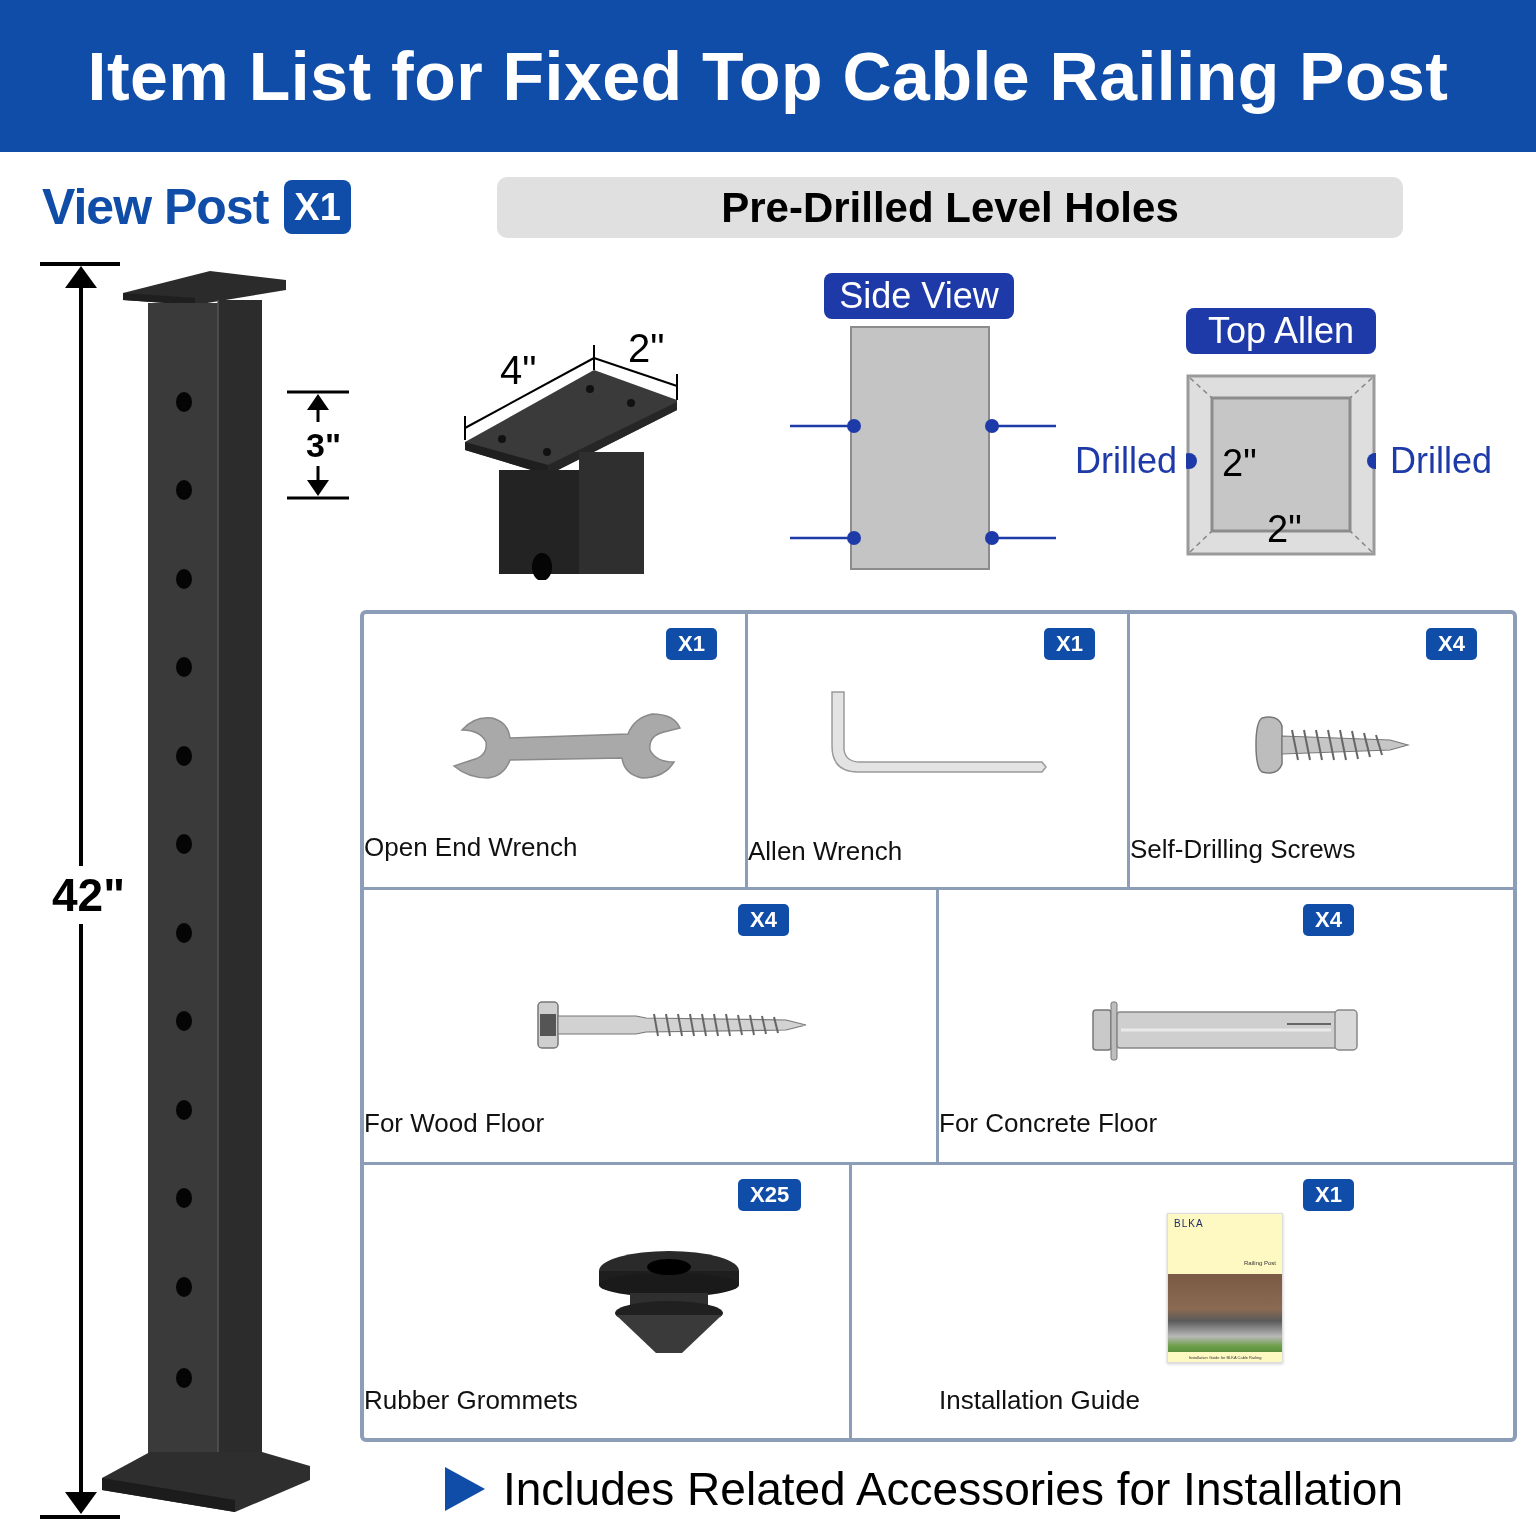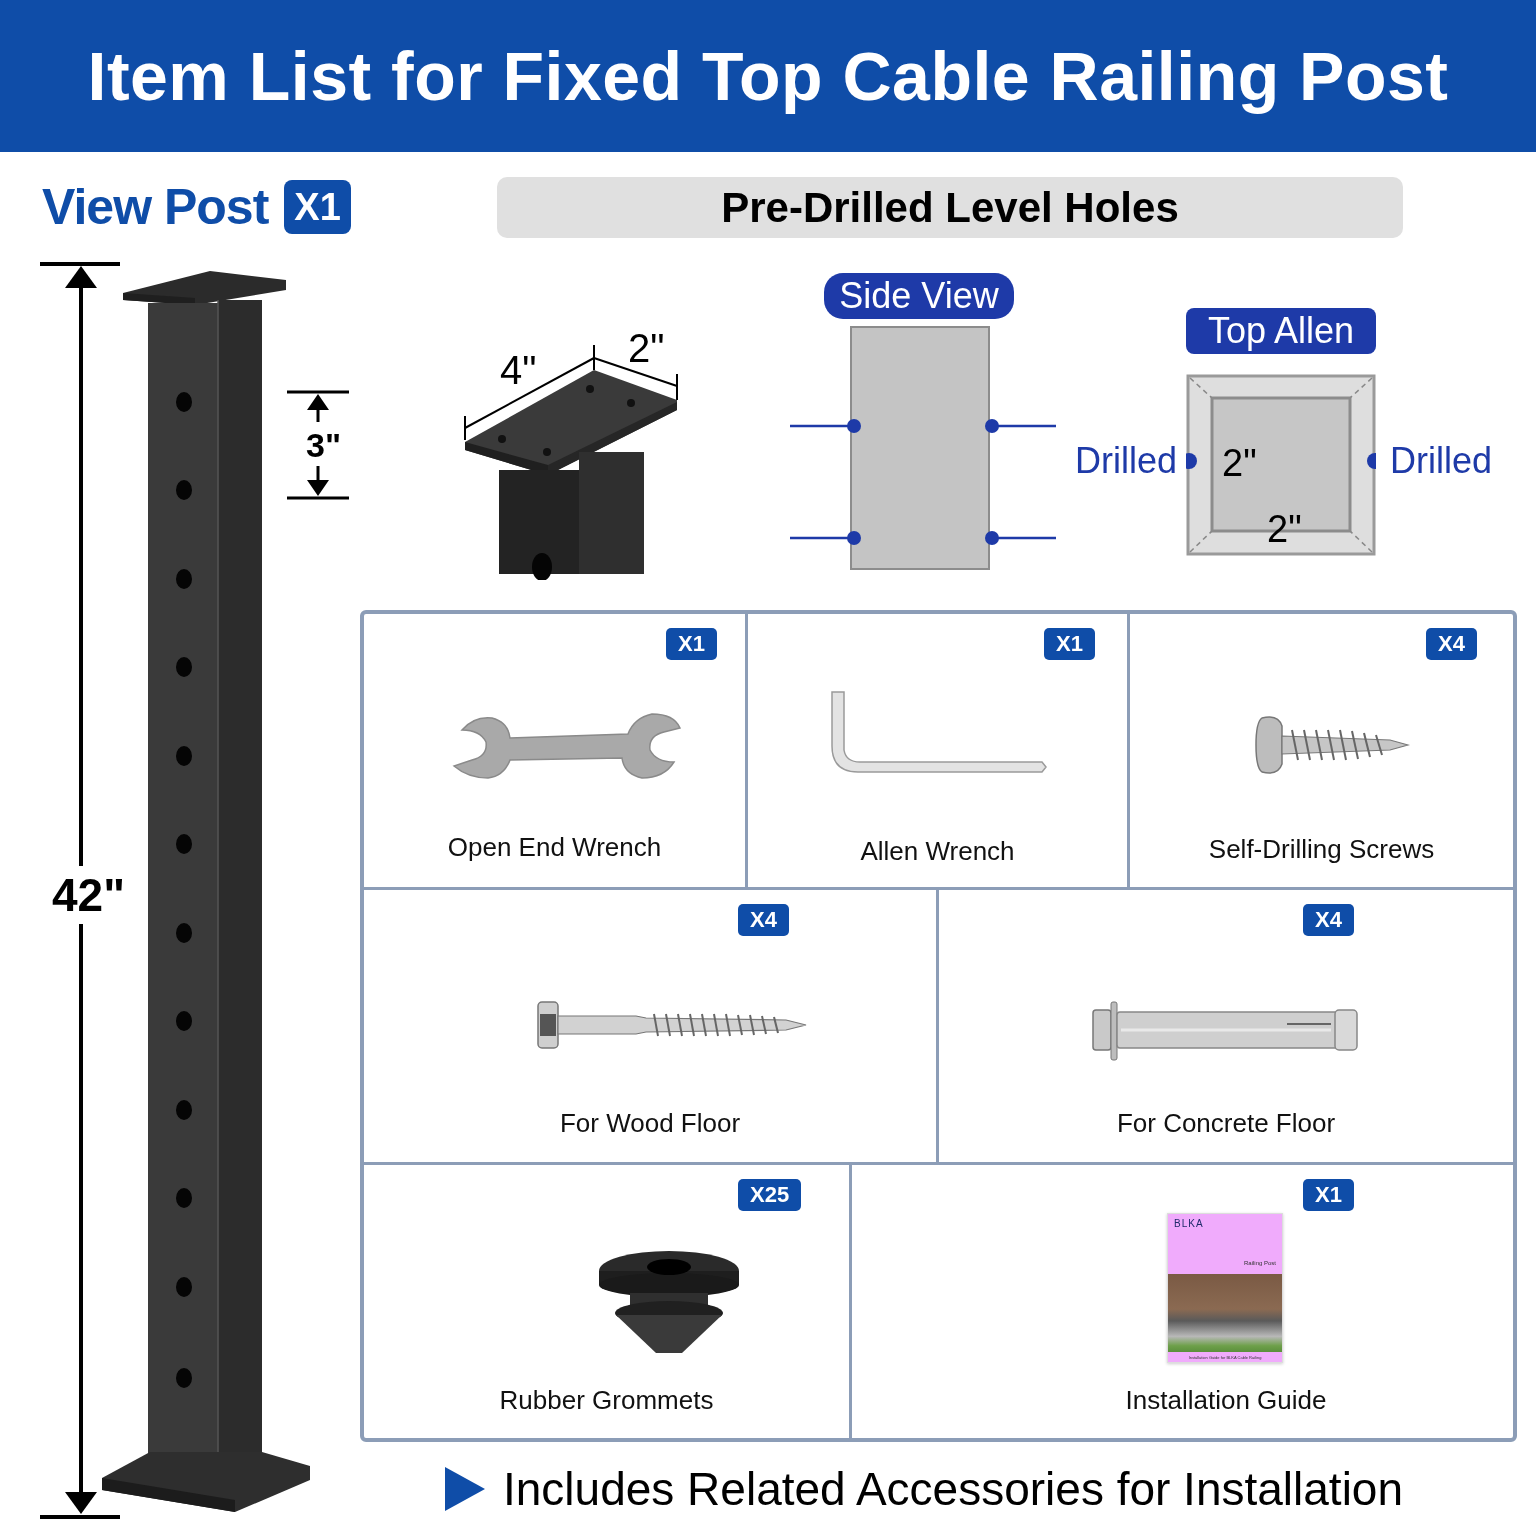--- a/index.html
+++ b/index.html
@@ -21,35 +21,35 @@
   .dim-42 { position: absolute; left: 52px; top: 866px; font-size: 46px; font-weight: bold; color: #000; background: #fff; padding: 2px 0; }
   .dim-3 { position: absolute; left: 306px; top: 426px; font-size: 34px; font-weight: bold; color: #000; background: #fff; }
 
   
   .plate-figure { position: absolute; left: 460px; top: 320px; width: 230px; height: 260px; }
   .dim-4 { position: absolute; left: 500px; top: 348px; font-size: 40px; color: #000; }
   .dim-2a { position: absolute; left: 628px; top: 326px; font-size: 40px; color: #000; }
 
   
   .view-pill { position: absolute; background: #1e3aa8; color: #fff; font-size: 36px; border-radius: 8px; display: flex; align-items: center; justify-content: center; }
-  .side-view-pill { left: 824px; top: 273px; width: 190px; height: 46px; border-radius: 19px; }
+  .side-view-pill { left: 824px; top: 273px; width: 190px; height: 46px; }
   .top-view-pill { left: 1186px; top: 308px; width: 190px; height: 46px; }
   .side-view { position: absolute; left: 790px; top: 325px; width: 270px; height: 245px; }
 
   .top-view { position: absolute; left: 1186px; top: 374px; width: 190px; height: 182px; }
   .drilled-left { position: absolute; left: 1075px; top: 440px; font-size: 36px; color: #1e3aa8; }
   .drilled-right { position: absolute; left: 1390px; top: 440px; font-size: 36px; color: #1e3aa8; }
   .tv-dim-v { position: absolute; left: 1222px; top: 442px; font-size: 38px; color: #000; }
   .tv-dim-h { position: absolute; left: 1267px; top: 508px; font-size: 38px; color: #000; }
 
   
   .grid { position: absolute; left: 360px; top: 610px; width: 1157px; height: 832px; border: 4px solid #8c9db7; border-radius: 6px; background: #fff; }
   .cell { position: absolute; border-color: #8c9db7; border-style: solid; border-width: 0; }
   .cell .qty { position: absolute; top: 14px; background: #0f4da8; color: #fff; font-weight: bold; font-size: 22px; border-radius: 5px; height: 32px; line-height: 32px; padding: 0 12px; }
-  .cell .cap { position: absolute; left: 0; right: 0; text-align: center; font-size: 26px; color: #111; }
+  .cell .cap { position: absolute; left: 0; right: 0; font-size: 26px; color: #111; }
   .cell svg { position: absolute; }
 
   .footer-note { position: absolute; left: 445px; top: 1462px; display: flex; align-items: center; gap: 18px; }
   .footer-note .tri { width: 0; height: 0; border-top: 22px solid transparent; border-bottom: 22px solid transparent; border-left: 40px solid #0f4da8; }
   .footer-note .txt { font-size: 46px; color: #000; }
 </style>
 </head>
 <body>
 
 <div class="header">
@@ -244,21 +244,21 @@
       <ellipse cx="73" cy="18" rx="22" ry="8" fill="#000"></ellipse>
       <rect x="34" y="44" width="78" height="16" fill="#2f2f2f"></rect>
       <ellipse cx="73" cy="64" rx="54" ry="12" fill="#202020"></ellipse>
       <path d="M20,66 L126,66 L86,104 L60,104 Z" fill="#3a3a3a"></path>
     </svg>
     <div class="cap" style="top:220px;">Rubber Grommets</div>
   </div>
 
   <div class="cell" style="left:575px; top:551px; width:574px; height:273px;">
     <span class="qty" style="left:364px;">X1</span>
-    <div style="position:absolute; left:228px; top:48px; width:116px; height:150px; background:#f0abfc; border:1px solid #ddd; box-shadow:0 1px 3px rgba(0,0,0,0.2);">
+    <div style="position:absolute; left:228px; top:48px; width:116px; height:150px; background:#fef9c3; border:1px solid #ddd; box-shadow:0 1px 3px rgba(0,0,0,0.2);">
       <div style="position:absolute; left:6px; top:4px; font-size:10px; color:#1e2a6a; letter-spacing:1px;">BLKA</div>
       <div style="position:absolute; right:6px; top:34px; font-size:10px; font-weight:bold; color:#111;margin-top:28px;">Cable</div>
       <div style="position:absolute; right:6px; top:46px; font-size:6px; color:#333;">Railing Post</div>
       <div style="position:absolute; left:0; top:60px; width:114px; height:78px; background:linear-gradient(180deg,#7a5a44 0%,#8b6a52 45%,#5a5a5a 60%,#b8b8b8 80%,#6ea04a 92%,#5b8f3c 100%);"></div>
       <div style="position:absolute; left:0; right:0; bottom:2px; font-size:4px; text-align:center; color:#333;">Installation Guide for BLKA Cable Railing</div>
     </div>
     <div class="cap" style="top:220px;">Installation Guide</div>
   </div>
 </div>
 

